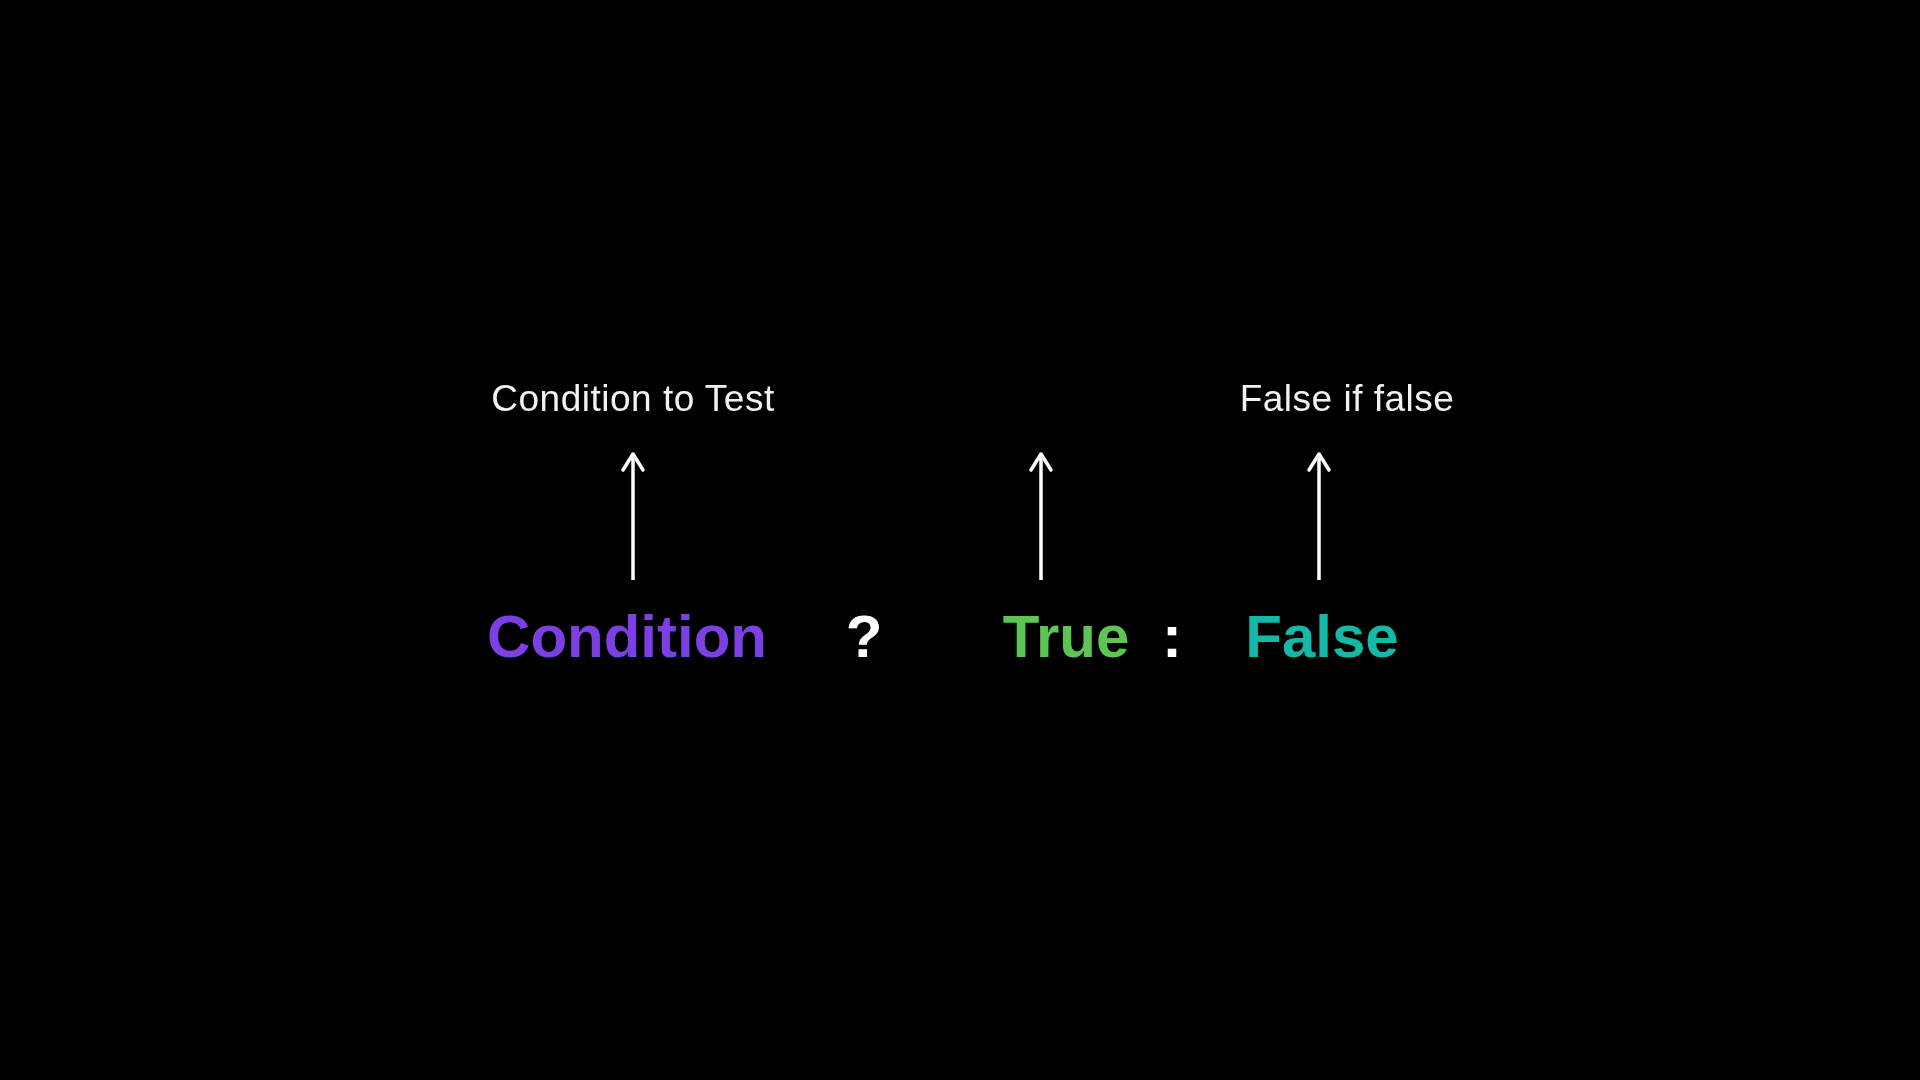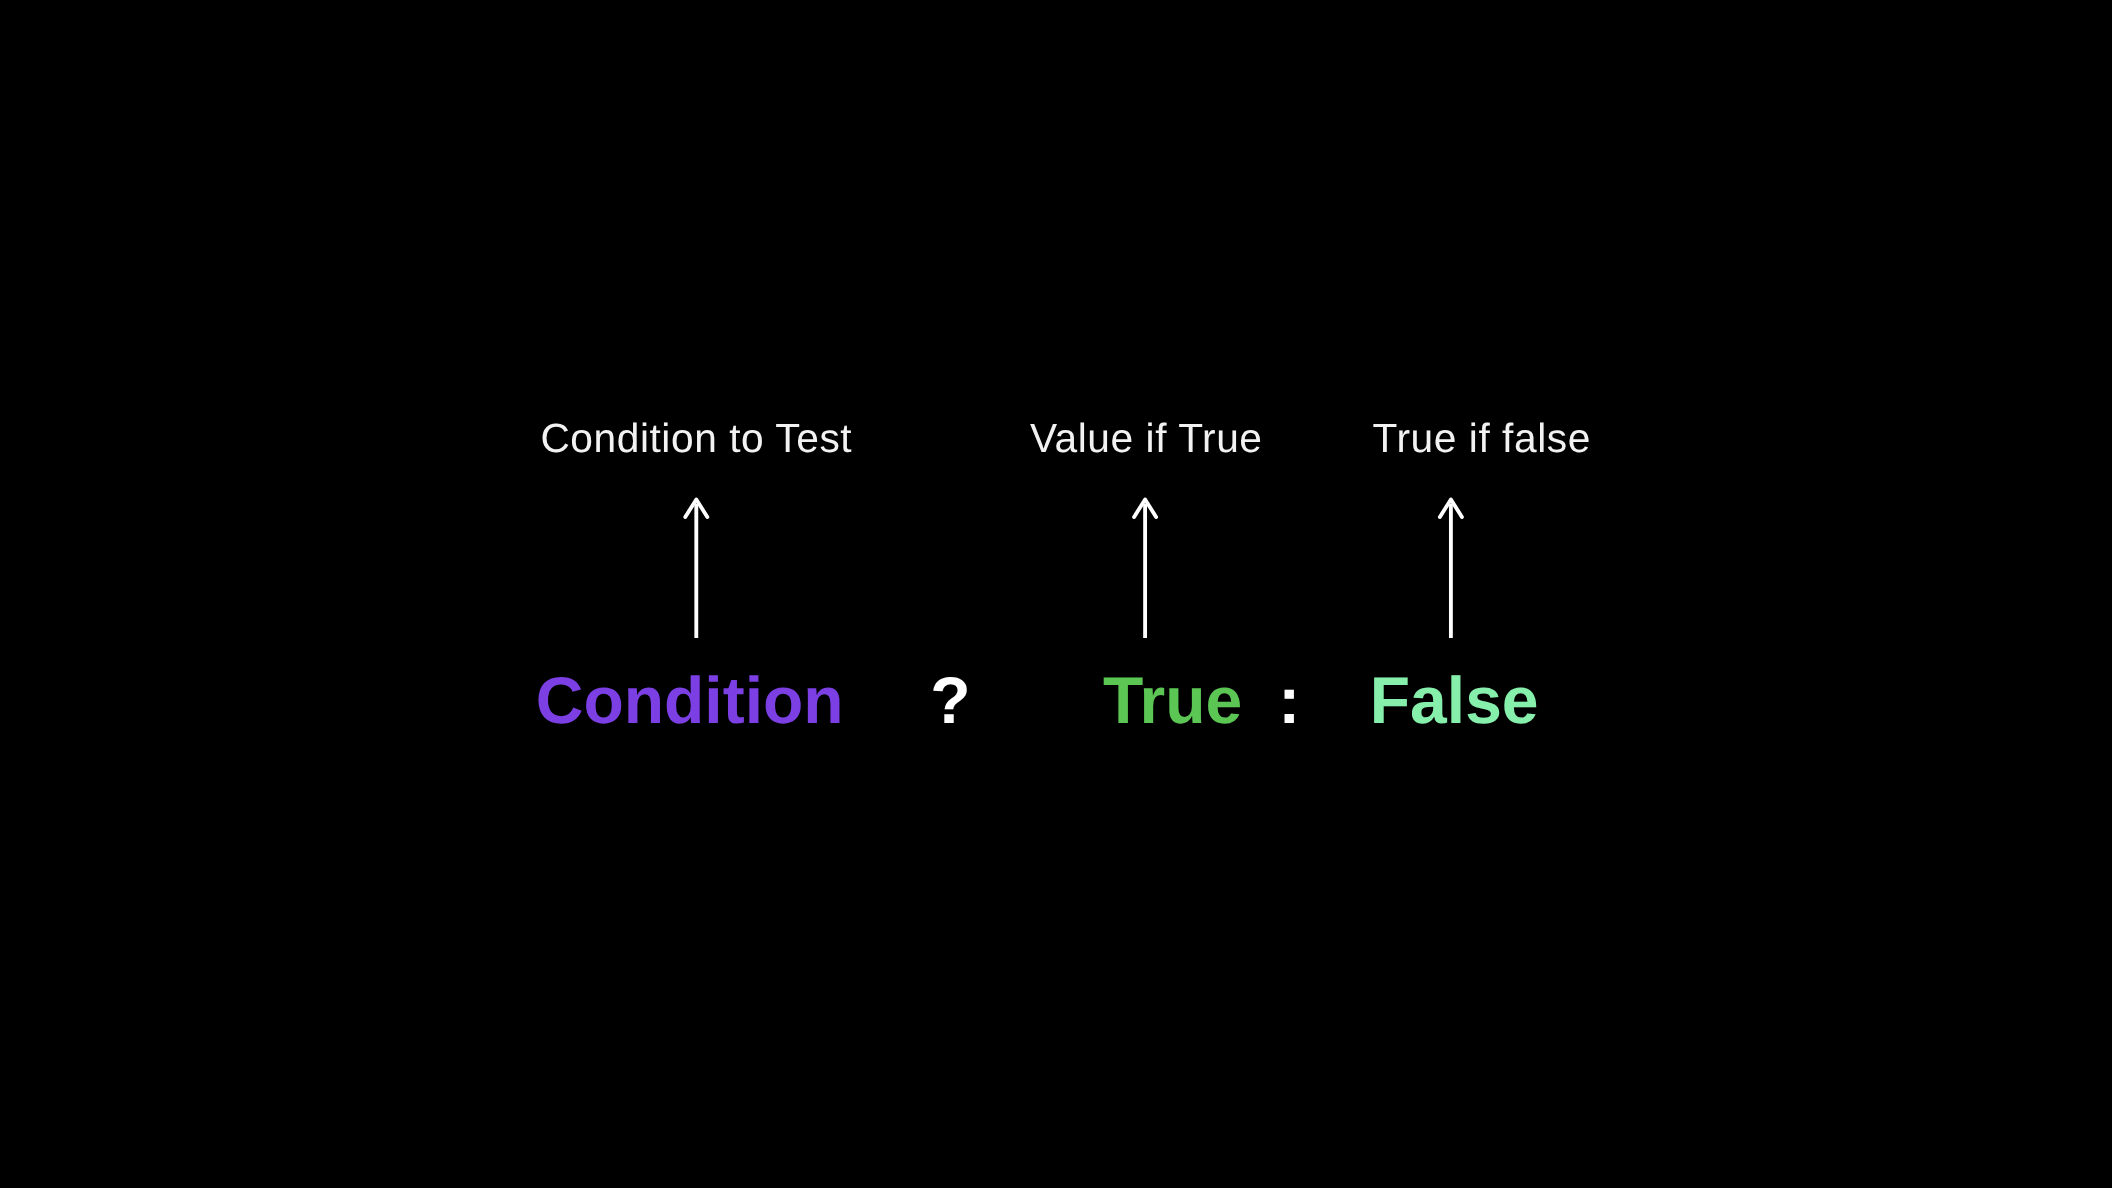--- a/index.html
+++ b/index.html
@@ -63,23 +63,22 @@
   .expr-colon     { left: 1172px; }
   .expr-false     { left: 1322px; }
 </style>
 </head>
 <body>
 
 <div class="canvas">
 
   <div class="annotation-label label-condition">Condition to Test</div>
 
-  <div class="annotation-label label-true">Value if True</div>
 
-  <div class="annotation-label label-false">True if false</div>
+  <div class="annotation-label label-false">False if false</div>
 
   <svg class="arrow arrow-condition" viewBox="0 0 28 132">
     <line x1="14" y1="130" x2="14" y2="8" stroke="#FFFFFF" stroke-width="3.5"></line>
     <polyline points="4,20 14,4 24,20" fill="none" stroke="#FFFFFF" stroke-width="3.5" stroke-linecap="round" stroke-linejoin="round"></polyline>
   </svg>
 
   <svg class="arrow arrow-true" viewBox="0 0 28 132">
     <line x1="14" y1="130" x2="14" y2="8" stroke="#FFFFFF" stroke-width="3.5"></line>
     <polyline points="4,20 14,4 24,20" fill="none" stroke="#FFFFFF" stroke-width="3.5" stroke-linecap="round" stroke-linejoin="round"></polyline>
   </svg>
@@ -90,15 +89,15 @@
   </svg>
 
   <div class="expr-term expr-condition" style="color: rgb(123, 63, 228);">Condition</div>
 
   <div class="expr-term expr-question" style="color: rgb(255, 255, 255);">?</div>
 
   <div class="expr-term expr-true" style="color: rgb(92, 198, 84);">True</div>
 
   <div class="expr-term expr-colon" style="color: rgb(255, 255, 255);">:</div>
 
-  <div class="expr-term expr-false" style="color: #86efac;">False</div>
+  <div class="expr-term expr-false" style="color: #14b8a6;">False</div>
 
 </div>
 
 </body></html>

